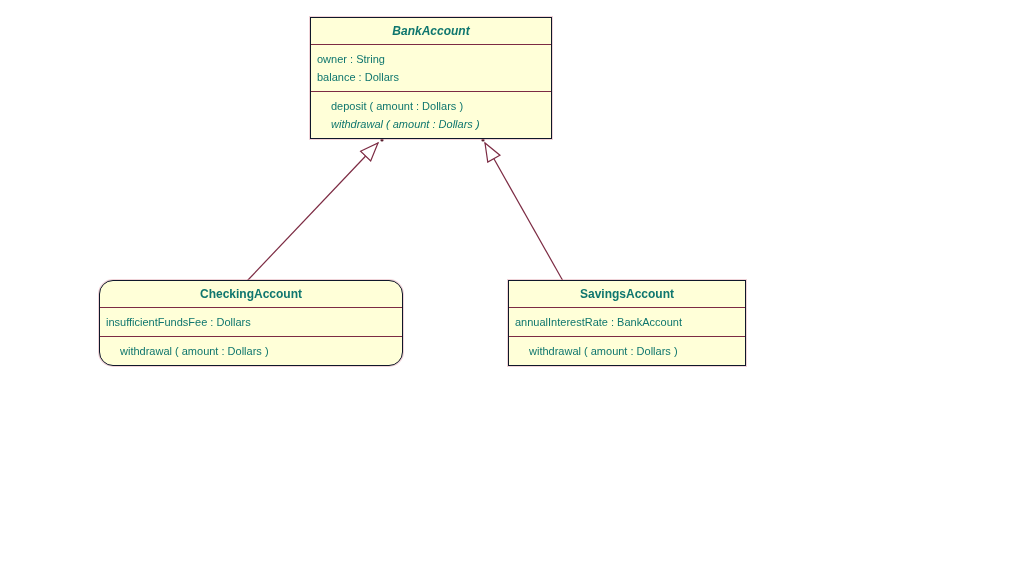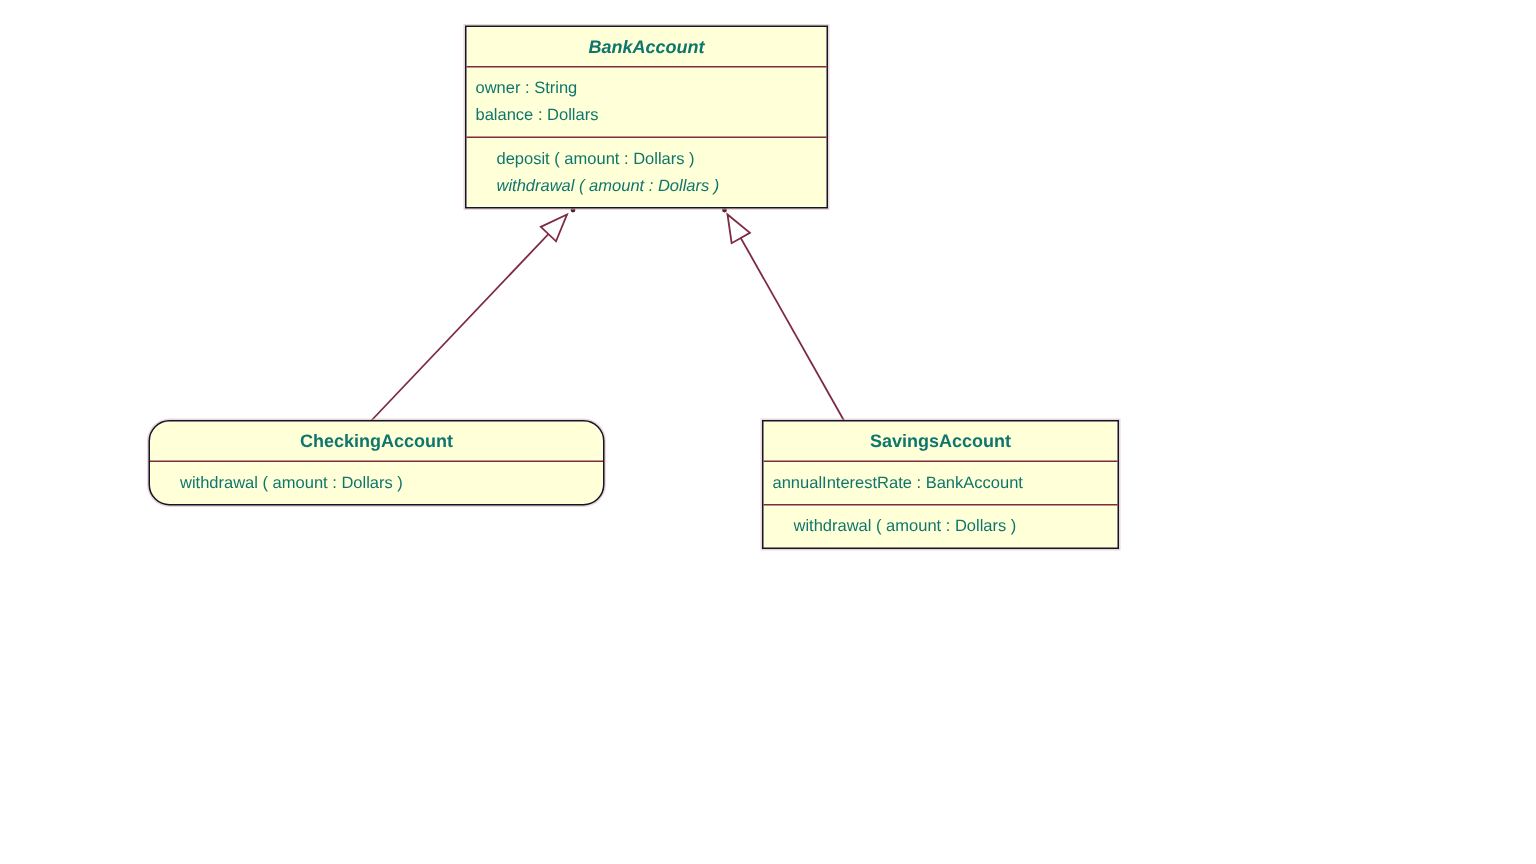--- a/index.html
+++ b/index.html
@@ -82,20 +82,23 @@
     </div>
     <div class="uml-section">
       <div class="uml-line">deposit ( amount : Dollars )</div>
       <div class="uml-line italic">withdrawal ( amount : Dollars )</div>
     </div>
   </div>
 
   <div class="uml-class" id="box-checking">
     <div class="uml-title">CheckingAccount</div>
     <div class="uml-section">
+      <div class="uml-line">insufficientFundsFee : Dollars</div>
+    </div>
+    <div class="uml-section">
       <div class="uml-line">withdrawal ( amount : Dollars )</div>
     </div>
   </div>
 
   <div class="uml-class" id="box-savings">
     <div class="uml-title">SavingsAccount</div>
     <div class="uml-section">
       <div class="uml-line">annualInterestRate : BankAccount</div>
     </div>
     <div class="uml-section">

